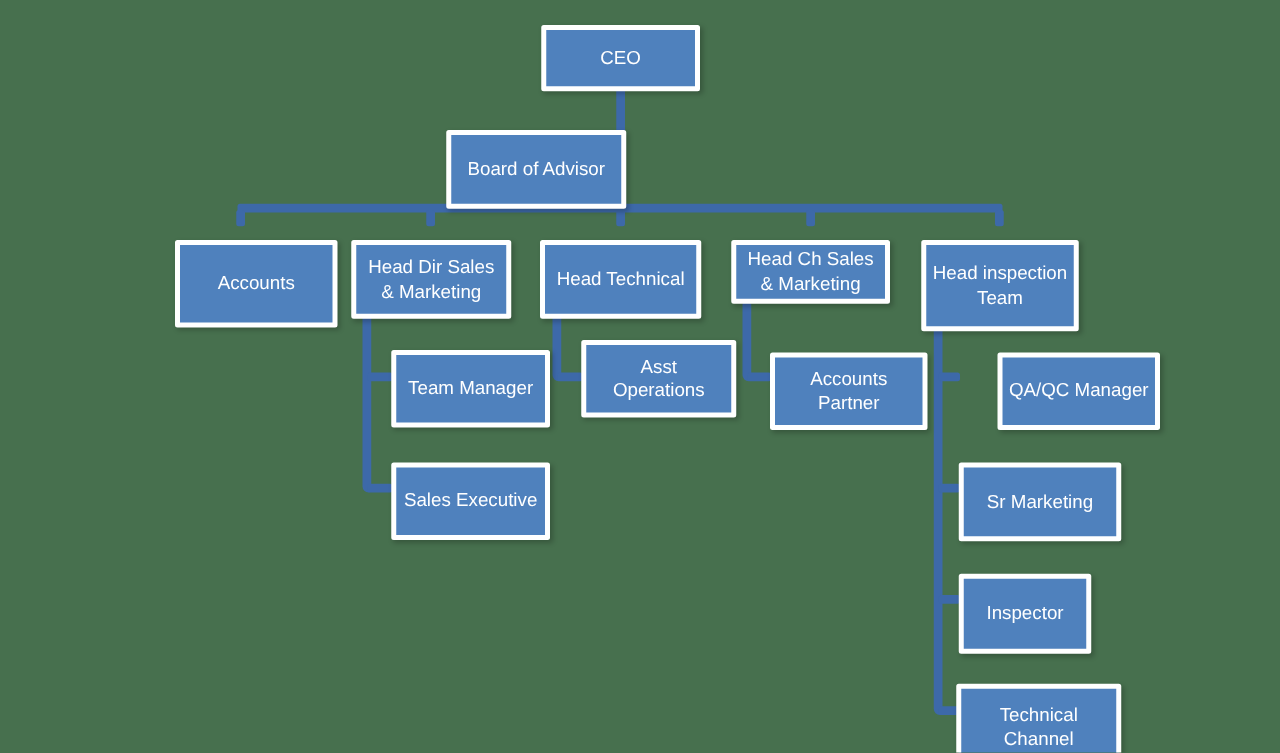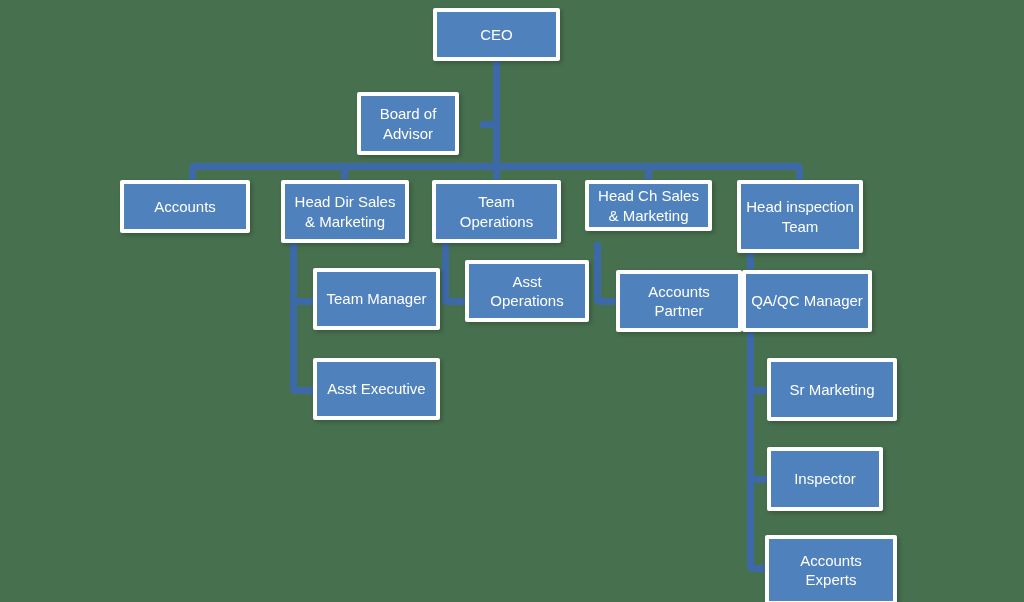--- a/index.html
+++ b/index.html
@@ -35,20 +35,21 @@
     border-radius: 2px;
     display: flex;
     align-items: center;
     justify-content: center;
     text-align: center;
     color: var(--text);
     font-size: 15px;
     line-height: 1.3;
     padding: 16px 5px;
     box-shadow: 2px 2px 4px rgba(0,0,0,0.22);
+    margin-top: 12px;
   }
   .node-label { display: block; }
 </style>
 </head>
 <body>
 
 <div class="stage">
 
   <div class="conn" style="left:493px;top:61px;width:7px;height:120px"></div>
   <div class="conn" style="left:480px;top:121px;width:14px;height:7px"></div>
@@ -70,59 +71,59 @@
 
   <div class="conn elbow-bl" style="left:747px;top:242px;width:7px;height:330px"></div>
   <div class="conn" style="left:751px;top:298px;width:17px;height:7px"></div>
   <div class="conn" style="left:751px;top:387px;width:17px;height:7px"></div>
   <div class="conn" style="left:751px;top:476px;width:17px;height:7px"></div>
   <div class="conn" style="left:751px;top:565px;width:17px;height:7px"></div>
 
   <div class="node" style="left:433px;top:8px;width:127px;height:53px">
     <span class="node-label">CEO</span>
   </div>
-  <div class="node" style="left:357px;top:92px;width:102px;height:63px">
+  <div class="node" style="left:357px;top:92px;width:144px;height:63px">
     <span class="node-label">Board of Advisor</span>
   </div>
 
-  <div class="node" style="left:120px;top:180px;width:130px;height:53px">
+  <div class="node" style="left:140px;top:180px;width:130px;height:70px">
     <span class="node-label">Accounts</span>
   </div>
   <div class="node" style="left:281px;top:180px;width:128px;height:63px">
     <span class="node-label">Head Dir Sales &amp; Marketing</span>
   </div>
   <div class="node" style="left:432px;top:180px;width:129px;height:63px">
-    <span class="node-label">Team Operations</span>
+    <span class="node-label">Head Technical</span>
   </div>
   <div class="node" style="left:585px;top:180px;width:127px;height:51px">
     <span class="node-label">Head Ch Sales &amp; Marketing</span>
   </div>
   <div class="node" style="left:737px;top:180px;width:126px;height:73px">
     <span class="node-label">Head inspection Team</span>
   </div>
 
   <div class="node" style="left:313px;top:268px;width:127px;height:62px">
     <span class="node-label">Team Manager</span>
   </div>
   <div class="node" style="left:465px;top:260px;width:124px;height:62px">
     <span class="node-label">Asst Operations</span>
   </div>
   <div class="node" style="left:616px;top:270px;width:126px;height:62px">
     <span class="node-label">Accounts Partner</span>
   </div>
-  <div class="node" style="left:742px;top:270px;width:130px;height:62px">
+  <div class="node" style="left:798px;top:270px;width:130px;height:62px">
     <span class="node-label">QA/QC Manager</span>
   </div>
 
   <div class="node" style="left:313px;top:358px;width:127px;height:62px">
-    <span class="node-label">Asst Executive</span>
+    <span class="node-label">Sales Executive</span>
   </div>
   <div class="node" style="left:767px;top:358px;width:130px;height:63px">
     <span class="node-label">Sr Marketing</span>
   </div>
-  <div class="node" style="left:767px;top:447px;width:116px;height:64px">
+  <div class="node" style="left:767px;top:447px;width:106px;height:64px">
     <span class="node-label">Inspector</span>
   </div>
   <div class="node" style="left:765px;top:535px;width:132px;height:70px">
-    <span class="node-label">Accounts Experts</span>
+    <span class="node-label">Technical Channel</span>
   </div>
 
 </div>
 
 </body></html>

